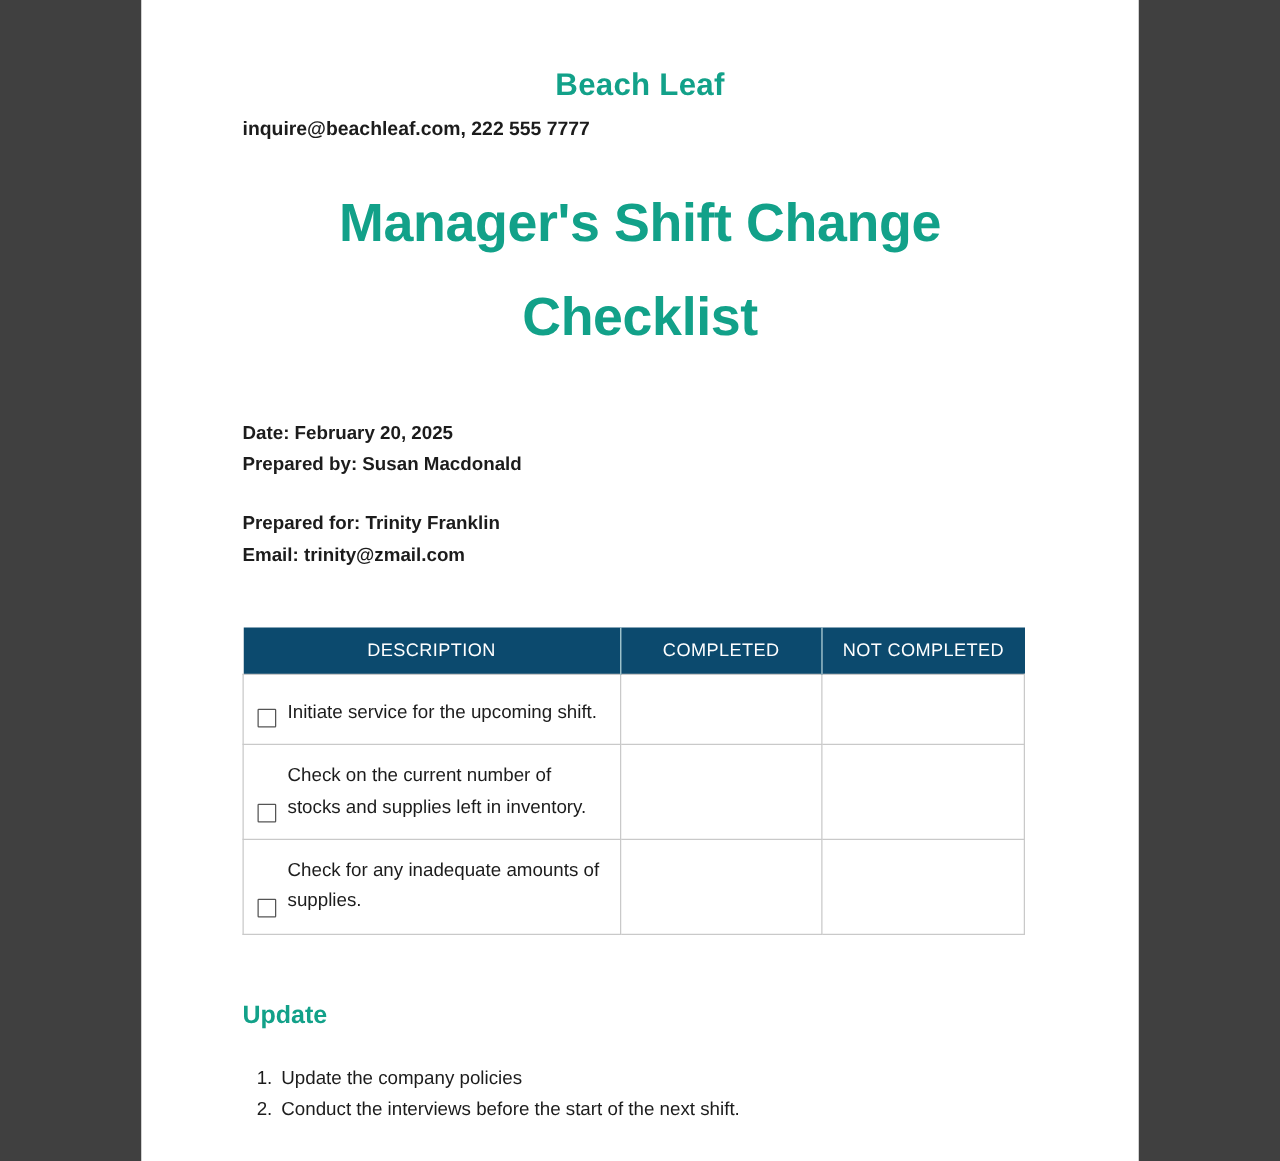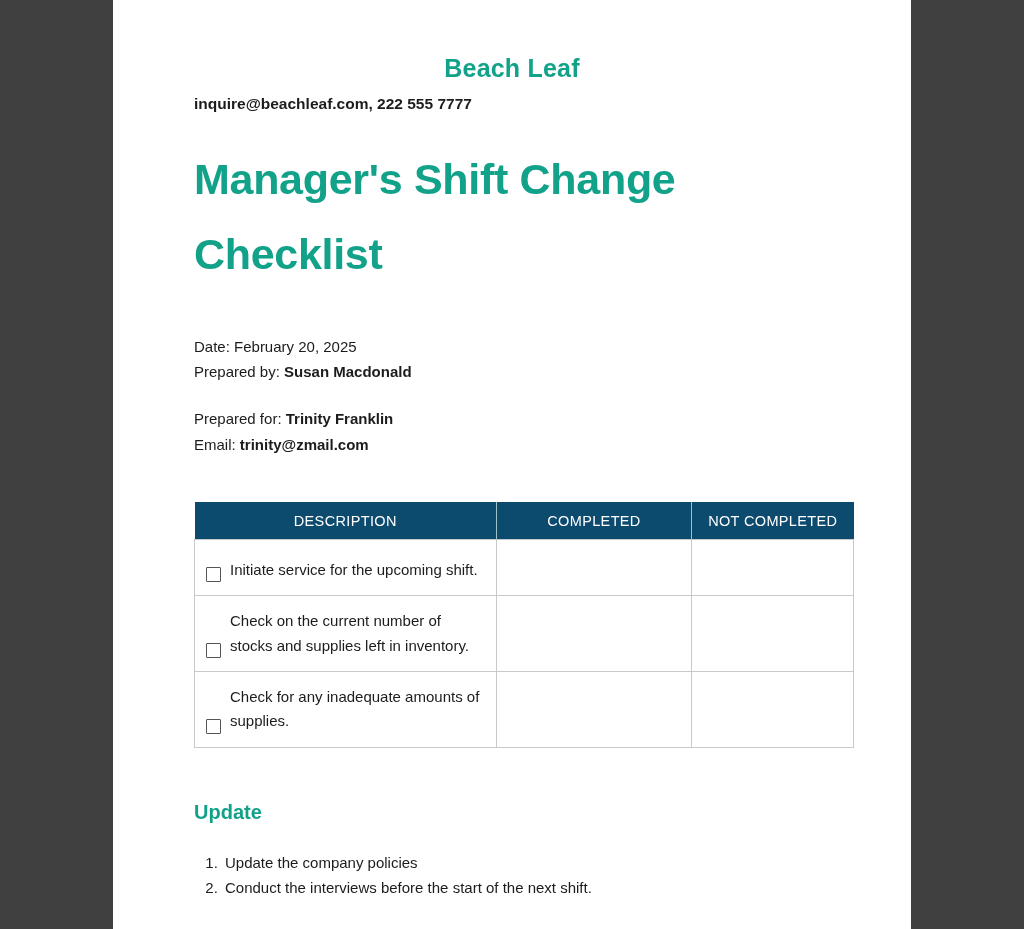--- a/index.html
+++ b/index.html
@@ -44,39 +44,39 @@
   .company-contact {
     text-align: left;
     color: #1c1c1c;
     font-size: 15.5px;
     font-weight: bold;
     margin-top: 12px;
     line-height: 1.2;
   }
 
   .doc-title {
-    text-align: left;
+    text-align: center;
     color: #12a189;
     font-size: 43px;
     font-weight: bold;
     line-height: 1.75;
     margin-top: 28px;
     letter-spacing: -0.3px;
   }
 
   
   .meta {
     margin-top: 42px;
     font-size: 15px;
     color: #1c1c1c;
     line-height: 1.68;
   }
   .meta-group + .meta-group { margin-top: 22px; }
   .meta-line { white-space: nowrap; }
-  .meta-label { font-weight: normal; }
+  .meta-label { font-weight: bold; }
   .meta-value { font-weight: bold; }
 
   
   .checklist-table {
     margin-top: 45px;
     width: 625px;
     border-collapse: collapse;
     table-layout: fixed;
   }
   .checklist-table th {
@@ -85,21 +85,21 @@
     font-size: 14.5px;
     font-weight: normal;
     letter-spacing: 0.35px;
     height: 38px;
     vertical-align: middle;
     text-align: center;
     border-right: 1px solid #9dc2cb;
   }
   .checklist-table th:last-child { border-right: none; }
   .col-desc { width: 302px; }
-  .col-done { width: 195px; }
+  .col-done { width: 161px; }
   .col-notdone { width: 162px; }
 
   .checklist-table td {
     border: 1px solid #c9c9c9;
     vertical-align: top;
     padding: 0;
   }
   .checklist-table tbody tr td:first-child { border-left: 1px solid #c9c9c9; }
 
   .task-cell {

